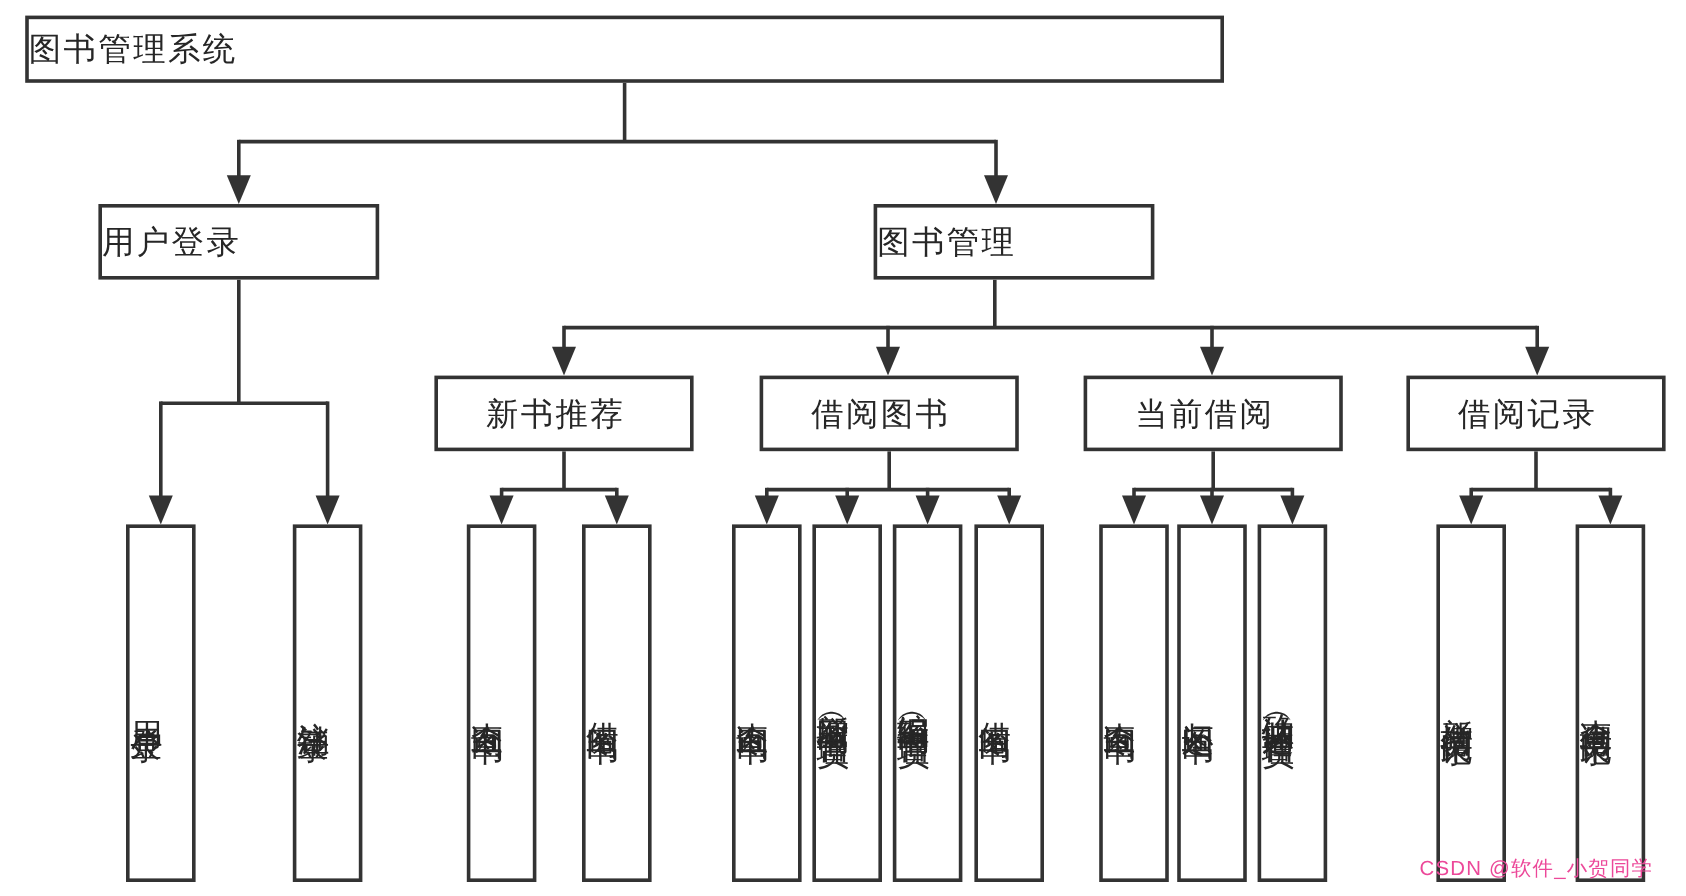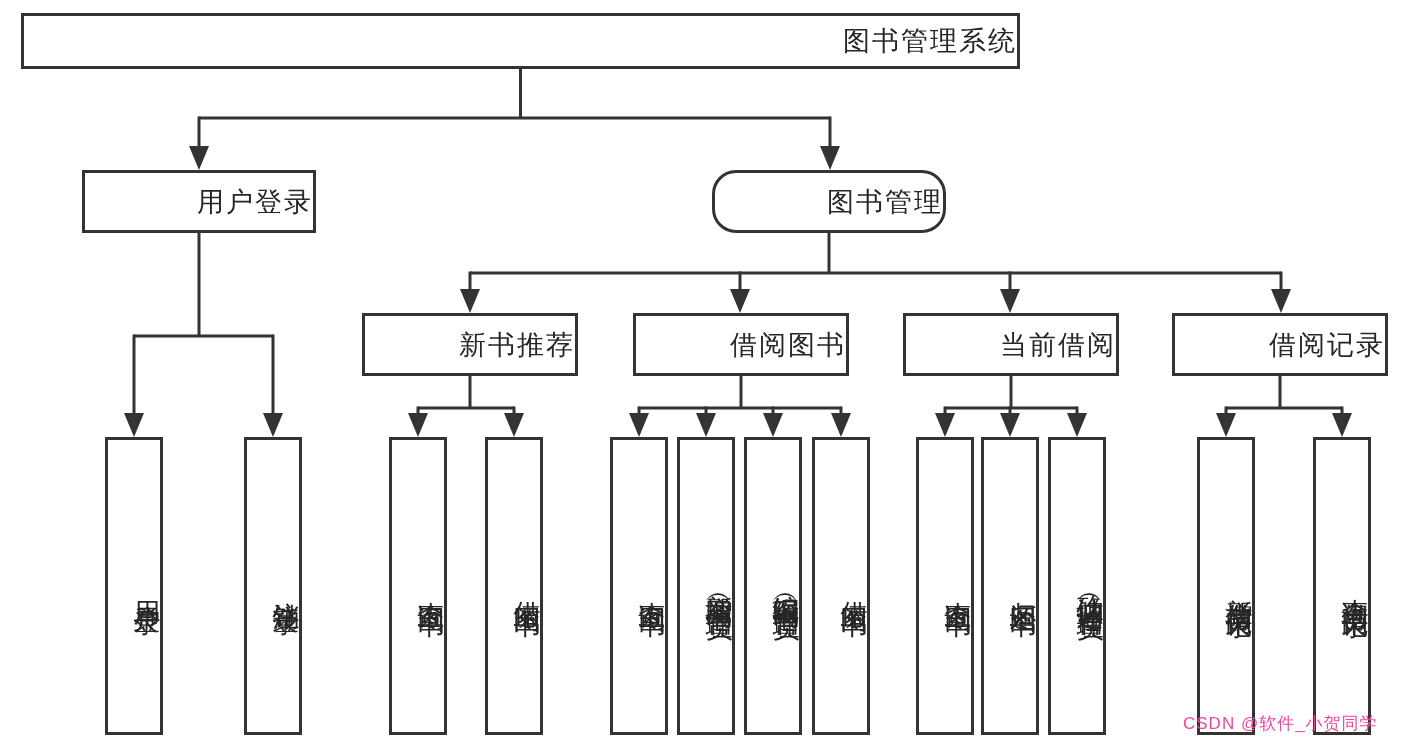--- a/index.html
+++ b/index.html
@@ -21,21 +21,21 @@
     top: 0;
     z-index: 1;
   }
   .box {
     position: absolute;
     box-sizing: border-box;
     border: 3px solid #333333;
     background: #ffffff;
     display: flex;
     align-items: center;
-    justify-content: flex-end;
+    justify-content: flex-start;
     color: #262626;
     z-index: 2;
   }
   .h-label {
     font-size: 27px;
     letter-spacing: 2px;
     white-space: nowrap;
   }
   .root-box   { left: 21px;  top: 13px;  width: 999px; height: 56px; }
   .lvl2-box   { top: 170px; width: 234px; height: 63px; }
@@ -127,21 +127,21 @@
     <polygon points="1332,413 1352,413 1342,437" stroke="none"></polygon>
   </svg>
 
   <div class="box root-box">
     <span class="h-label">图书管理系统</span>
   </div>
 
   <div class="box lvl2-box" style="left:82px;">
     <span class="h-label">用户登录</span>
   </div>
-  <div class="box lvl2-box" style="left:712px;border-radius:24px;">
+  <div class="box lvl2-box" style="left:728px;">
     <span class="h-label">图书管理</span>
   </div>
 
   <div class="box lvl3-box" style="left:362px;">
     <span class="h-label">新书推荐</span>
   </div>
   <div class="box lvl3-box" style="left:633px;">
     <span class="h-label">借阅图书</span>
   </div>
   <div class="box lvl3-box" style="left:903px;">

